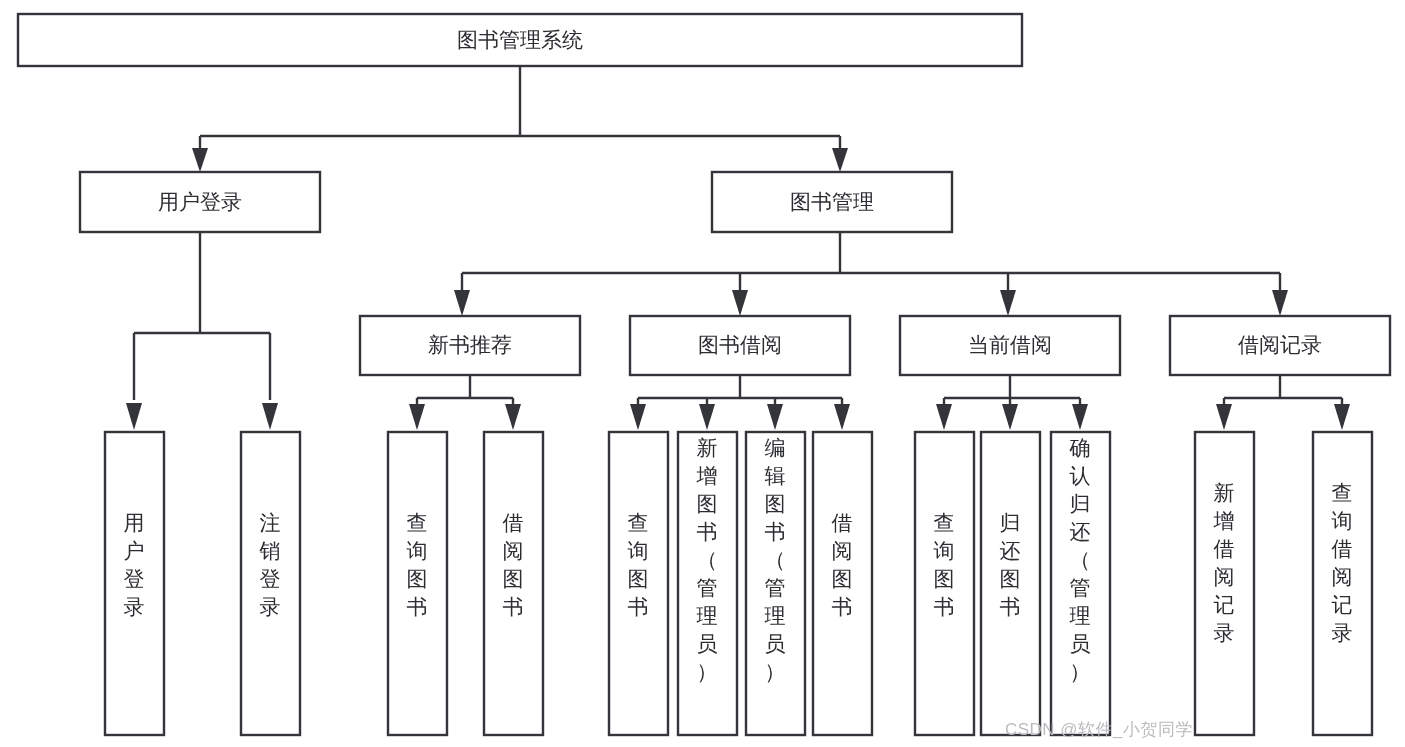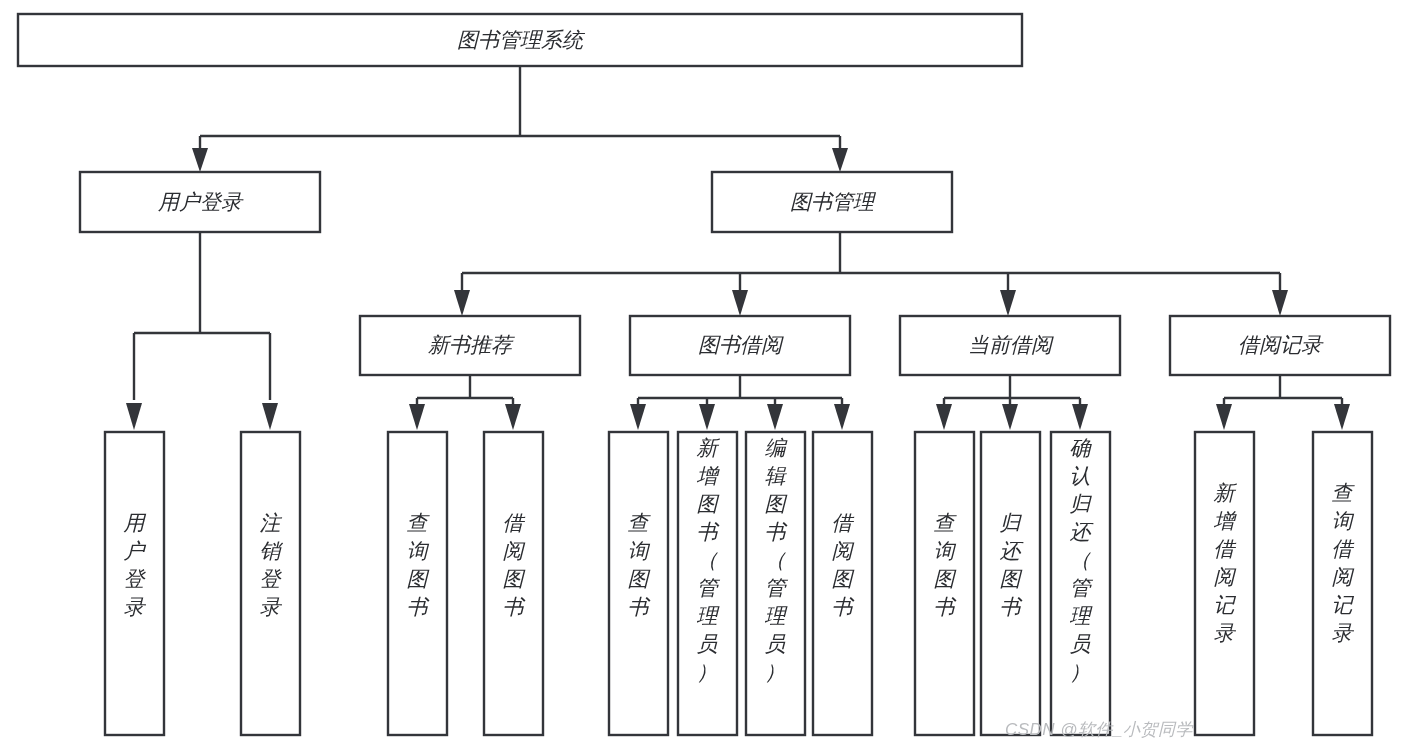--- a/index.html
+++ b/index.html
@@ -11,21 +11,20 @@
     width: 1405px;
     height: 747px;
     font-family: "Liberation Sans", "DejaVu Sans", sans-serif;
     overflow: hidden;
   }
   #diagram-root {
     position: relative;
     width: 1203px;
     height: 747px;
     background: #ffffff;
-    font-style: italic;
   }
   svg.flow {
     position: absolute;
     top: 0;
     left: 0;
     width: 1405px;
     height: 747px;
   }
   .node-box {
     fill: #ffffff;

